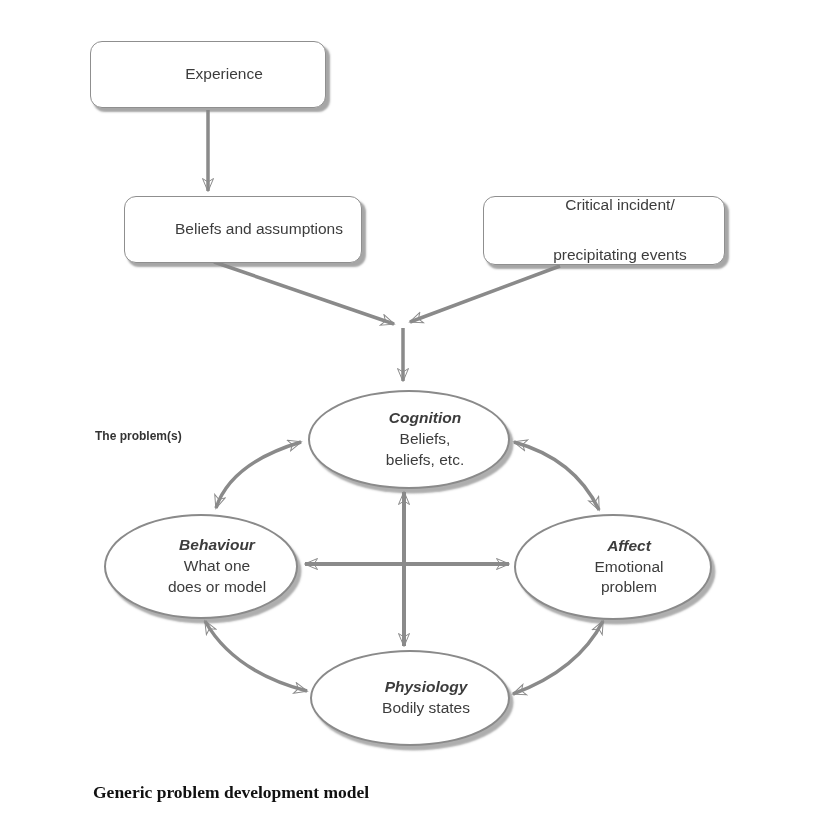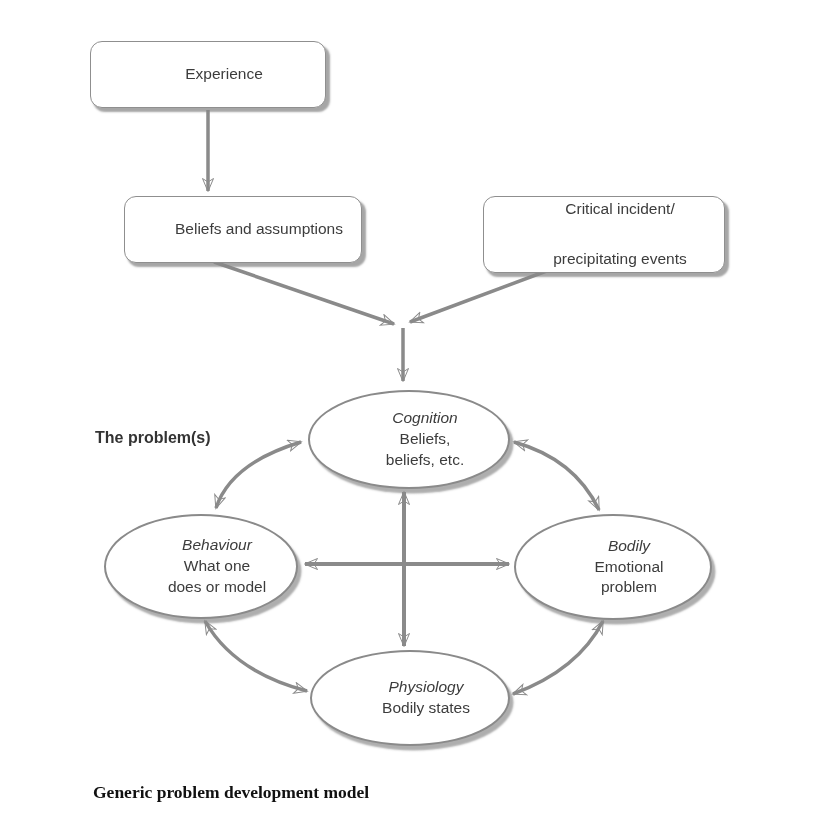--- a/index.html
+++ b/index.html
@@ -45,44 +45,45 @@
     border-radius: 12px;
     box-shadow: 3.5px 4px 2px rgba(136,136,136,0.75);
   }
   .ellipse {
     border: 2px solid #8a8a8a;
     border-radius: 50%;
     box-shadow: 3.5px 4.5px 2px rgba(140,140,140,0.7);
   }
   .ellipse .node-title {
     font-style: italic;
+    font-weight: bold;
   }
   .label {
     position: absolute;
     color: #2d2d2d;
   }
   .problem-label {
     left: 95px;
     top: 429px;
     font-weight: bold;
-    font-size: 16px;
+    font-size: 12px;
     color: #333333;
   }
   .caption {
     left: 93px;
     top: 782px;
     font-family: "Liberation Serif", serif;
     font-weight: bold;
     font-size: 17.5px;
     color: #111111;
   }
   
   .box-experience { left: 90px;  top: 41px;  width: 236px; height: 67px; }
   .box-beliefs    { left: 92px;  top: 196px; width: 238px; height: 67px; margin-left: 32px; }
-  .box-critical   { left: 483px; top: 196px; width: 242px; height: 77px; gap: 29px; }
+  .box-critical   { left: 483px; top: 196px; width: 242px; height: 69px; gap: 29px; }
   .el-cognition   { left: 308px; top: 390px; width: 202px; height: 99px; }
   .el-behaviour   { left: 104px; top: 514px; width: 194px; height: 105px; }
   .el-affect      { left: 514px; top: 514px; width: 198px; height: 106px; }
   .el-physiology  { left: 310px; top: 650px; width: 200px; height: 96px; }
 </style>
 </head>
 <body>
 
 <div class="stage">
 
@@ -126,21 +127,21 @@
     <span>beliefs, etc.</span>
   </div>
 
   <div class="node ellipse el-behaviour">
     <span class="node-title">Behaviour</span>
     <span>What one</span>
     <span>does or model</span>
   </div>
 
   <div class="node ellipse el-affect">
-    <span class="node-title">Bodily</span>
+    <span class="node-title">Affect</span>
     <span>Emotional</span>
     <span>problem</span>
   </div>
 
   <div class="node ellipse el-physiology">
     <span class="node-title">Physiology</span>
     <span>Bodily states</span>
   </div>
 
   <div class="label problem-label">The problem(s)</div>

